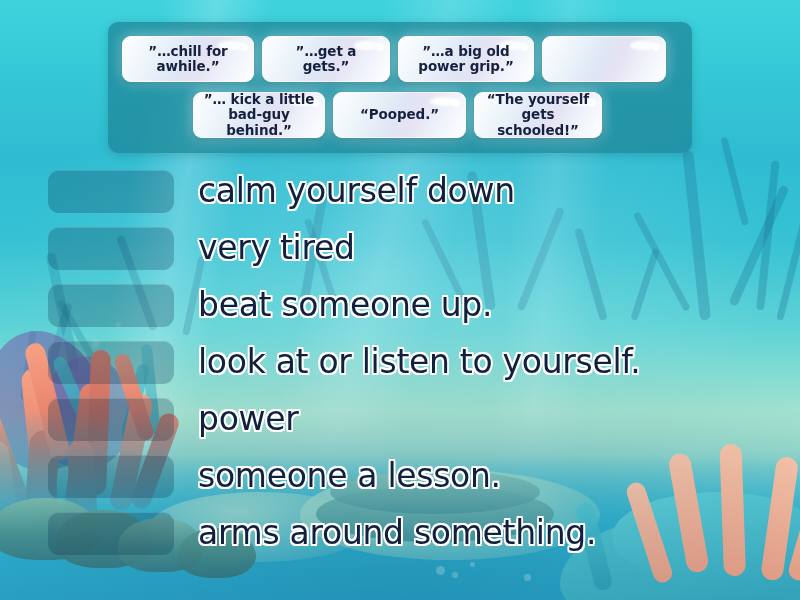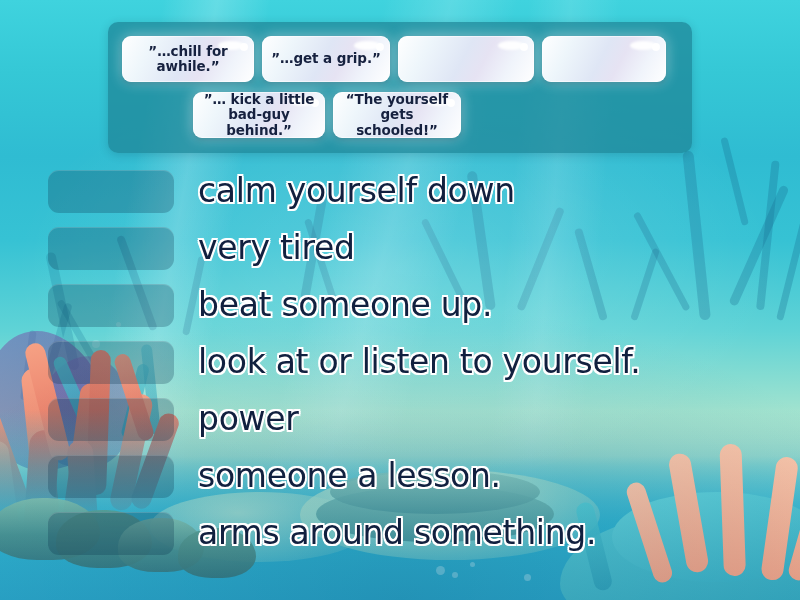--- a/index.html
+++ b/index.html
@@ -244,37 +244,43 @@
 
     <div class="card-row" style="left:14px;top:14px;gap:8px;">
       <div class="card" style="width:132px;">
         <span class="gloss"></span>
         <span class="gloss2"></span>
         <span class="label">”…chill for awhile.”</span>
       </div>
       <div class="card" style="width:128px;">
         <span class="gloss"></span>
         <span class="gloss2"></span>
-        <span class="label">”…get a grip.”</span>
+        <span class="label">”…get a gets.”</span>
       </div>
       <div class="card" style="width:136px;">
         <span class="gloss"></span>
         <span class="gloss2"></span>
+        <span class="label">”…a big old power grip.”</span>
       </div>
       <div class="card" style="width:124px;">
         <span class="gloss"></span>
         <span class="gloss2"></span>
       </div>
     </div>
 
     <div class="card-row" style="left:85px;top:70px;gap:8px;">
       <div class="card" style="width:132px;">
         <span class="gloss"></span>
         <span class="gloss2"></span>
         <span class="label">”… kick a little bad-guy behind.”</span>
+      </div>
+      <div class="card" style="width:133px;">
+        <span class="gloss"></span>
+        <span class="gloss2"></span>
+        <span class="label">“Pooped.”</span>
       </div>
       <div class="card" style="width:128px;">
         <span class="gloss"></span>
         <span class="gloss2"></span>
         <span class="label">“The yourself gets schooled!”</span>
       </div>
     </div>
 
   </div>
 

